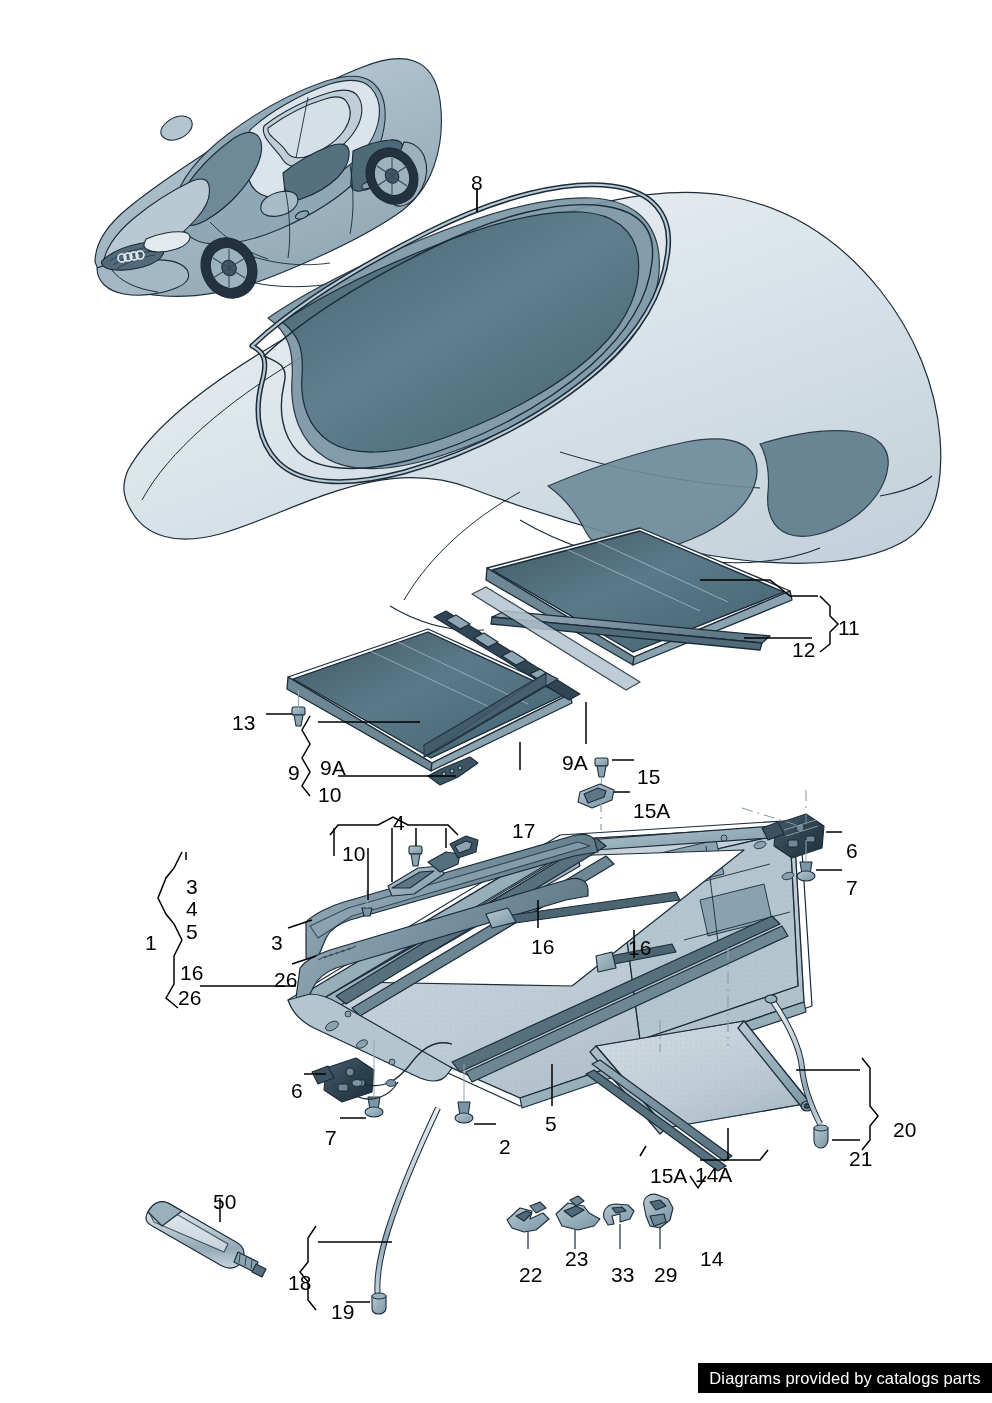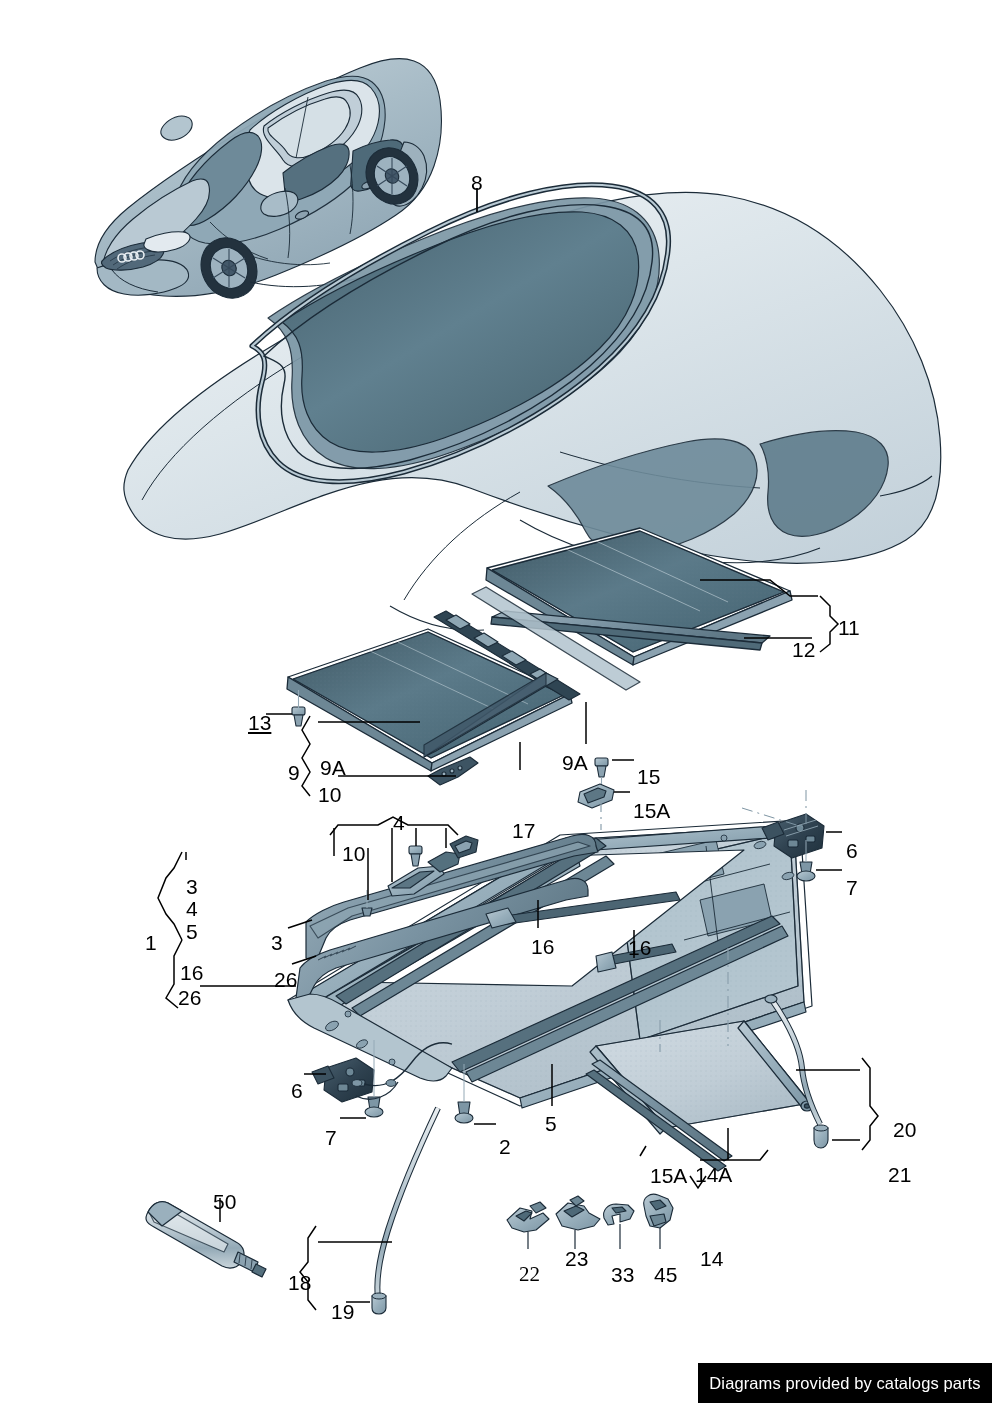--- a/index.html
+++ b/index.html
@@ -15,21 +15,21 @@
     font-family:"Liberation Sans","DejaVu Sans",sans-serif;
     font-size:21px;
     color:#000000;
     line-height:1;
     white-space:nowrap;
     user-select:none;
   }
   #watermark{
     position:absolute;
     left:698px;top:1363px;
-    width:294px;height:40px;
+    width:294px;height:30px;
     background:#000000;
     display:flex;align-items:center;justify-content:center;
   }
   #watermark span{
     color:#ffffff;
     font-size:16.5px;
     font-family:"Liberation Sans","DejaVu Sans",sans-serif;
     letter-spacing:.1px;
   }
 </style>
@@ -633,21 +633,21 @@
       <path d="M660 1020 L660 1052"></path>
     </g>
 
   </g>
 </svg>
 
 <div id="callouts">
     <div class="callout" style="left: 471px; top: 172px;">8</div>
     <div class="callout" style="left: 838px; top: 617px;">11</div>
     <div class="callout" style="left: 792px; top: 639px;">12</div>
-    <div class="callout" style="left: 248px; top: 712px; text-decoration: underline;">13</div>
+    <div class="callout" style="left: 232px; top: 712px;">13</div>
     <div class="callout" style="left: 288px; top: 762px;">9</div>
     <div class="callout" style="left: 320px; top: 757px;">9A</div>
     <div class="callout" style="left: 318px; top: 784px;">10</div>
     <div class="callout" style="left: 512px; top: 820px;">17</div>
     <div class="callout" style="left: 562px; top: 752px;">9A</div>
     <div class="callout" style="left: 637px; top: 766px;">15</div>
     <div class="callout" style="left: 633px; top: 800px;">15A</div>
     <div class="callout" style="left: 393px; top: 812px;">4</div>
     <div class="callout" style="left: 342px; top: 843px;">10</div>
     <div class="callout" style="left: 846px; top: 840px;">6</div>
@@ -660,28 +660,28 @@
     <div class="callout" style="left: 180px; top: 962px;">16</div>
     <div class="callout" style="left: 531px; top: 936px;">16</div>
     <div class="callout" style="left: 628px; top: 937px;">16</div>
     <div class="callout" style="left: 178px; top: 987px;">26</div>
     <div class="callout" style="left: 274px; top: 969px;">26</div>
     <div class="callout" style="left: 291px; top: 1080px;">6</div>
     <div class="callout" style="left: 325px; top: 1127px;">7</div>
     <div class="callout" style="left: 499px; top: 1136px;">2</div>
     <div class="callout" style="left: 545px; top: 1113px;">5</div>
     <div class="callout" style="left: 893px; top: 1119px; text-align: center;">20</div>
-    <div class="callout" style="left: 888px; top: 1148px; margin-top: 16px;">21</div>
+    <div class="callout" style="left: 849px; top: 1148px;">21</div>
     <div class="callout" style="left: 650px; top: 1165px;">15A</div>
     <div class="callout" style="left: 695px; top: 1164px;">14A</div>
     <div class="callout" style="left: 700px; top: 1204px; margin-top: 44px;">14</div>
     <div class="callout" style="left: 213px; top: 1191px;">50</div>
     <div class="callout" style="left: 288px; top: 1272px;">18</div>
     <div class="callout" style="left: 331px; top: 1301px;">19</div>
-    <div class="callout" style="left: 519px; top: 1264px; font-family: Liberation Serif, serif;">22</div>
+    <div class="callout" style="left: 519px; top: 1264px;">22</div>
     <div class="callout" style="left: 565px; top: 1248px;">23</div>
     <div class="callout" style="left: 611px; top: 1264px;">33</div>
-    <div class="callout" style="left: 654px; top: 1264px;">45</div>
+    <div class="callout" style="left: 654px; top: 1264px;">29</div>
   </div>
 
 <div id="watermark">
   <span>Diagrams provided by catalogs parts</span>
 </div>
 
 </body></html>

